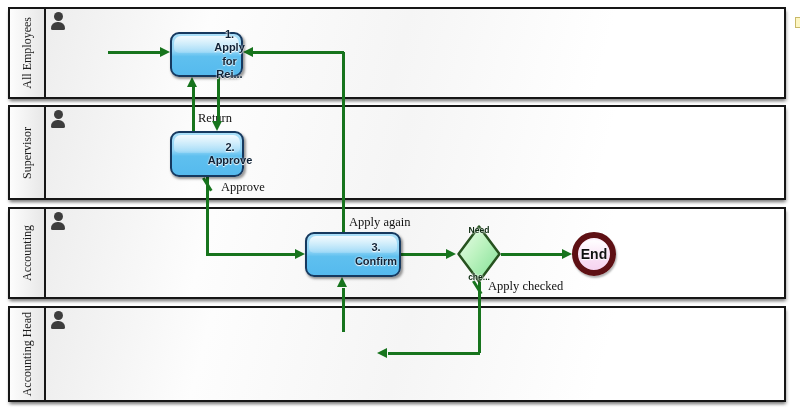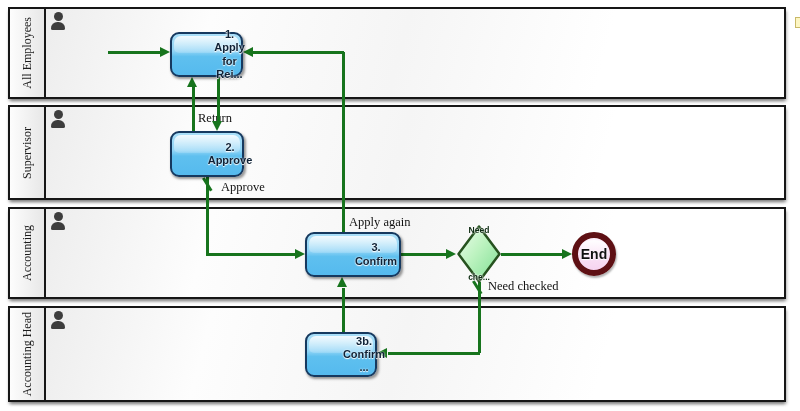--- a/index.html
+++ b/index.html
@@ -119,21 +119,21 @@
       <div class="person">
           <div class="head"></div>
           <div class="torso"></div>
         </div>
     </div>
   </div>
 
   <div class="elabel" style="left:198px;top:111px">Return</div>
   <div class="elabel" style="left:221px;top:180px">Approve</div>
   <div class="elabel" style="left:349px;top:215px">Apply again</div>
-  <div class="elabel" style="left:488px;top:279px">Need checked</div>
+  <div class="elabel" style="left:488px;top:279px">Apply checked</div>
 
   <div class="h" style="left:108px;top:51px;width:54px"></div>
   <div class="ah right" style="left:160px;top:47px"></div>
 
   <div class="v" style="left:217px;top:77px;height:46px"></div>
   <div class="ah down" style="left:212px;top:121px"></div>
 
   <div class="v" style="left:192px;top:86px;height:45px"></div>
   <div class="ah up" style="left:187px;top:77px"></div>
 
@@ -190,20 +190,16 @@
     <div class="gw-text">
       <span>Need</span>
       <span>che...</span>
     </div>
   </div>
 
   <div class="node event end" style="left:572px;top:232px;width:44px;height:44px">
     <span>End</span>
   </div>
 
-  <div class="node task" style="left:305px;top:332px;width:72px;height:45px">
-    <span>3b.</span>
-    <span>Confirm ...</span>
-  </div>
 
   <div class="note-frag"></div>
 
 </div>
 
 </body></html>

